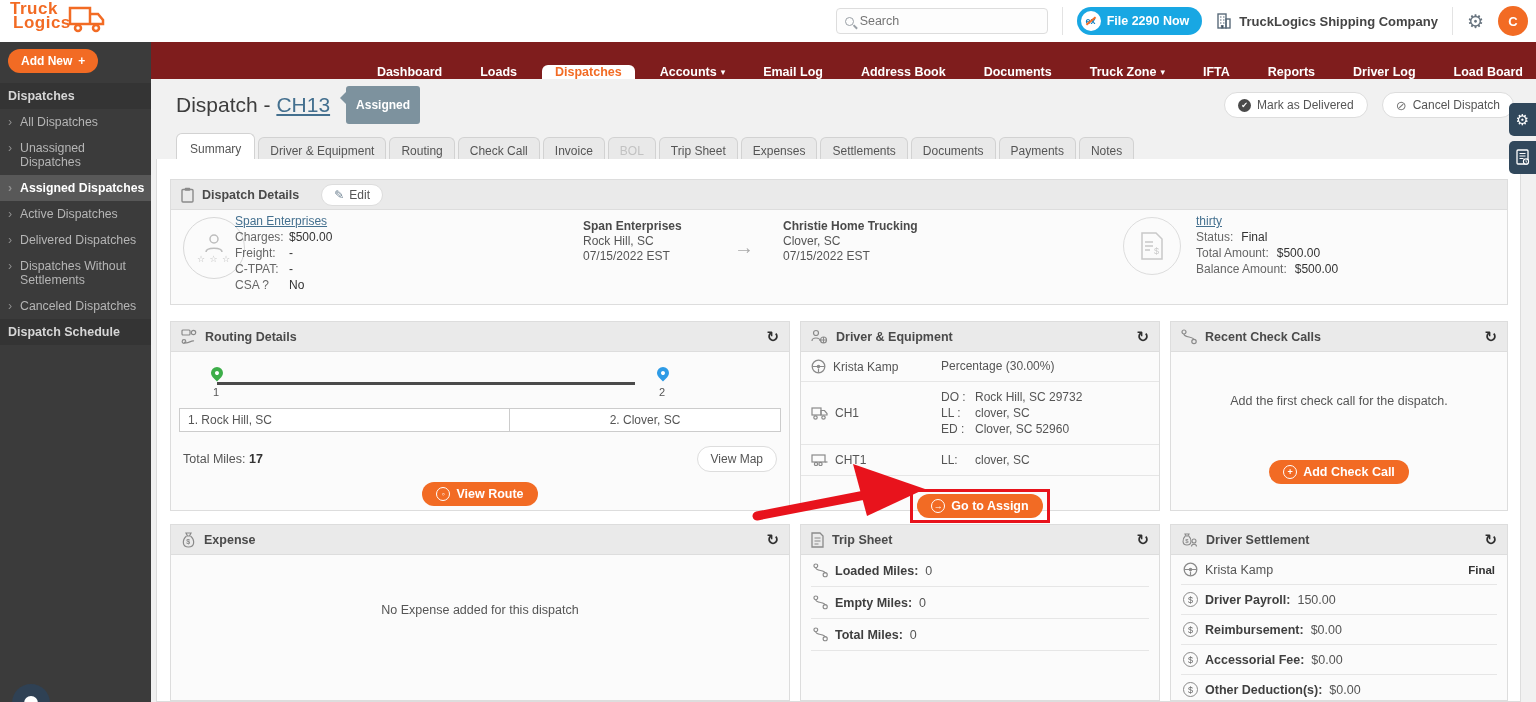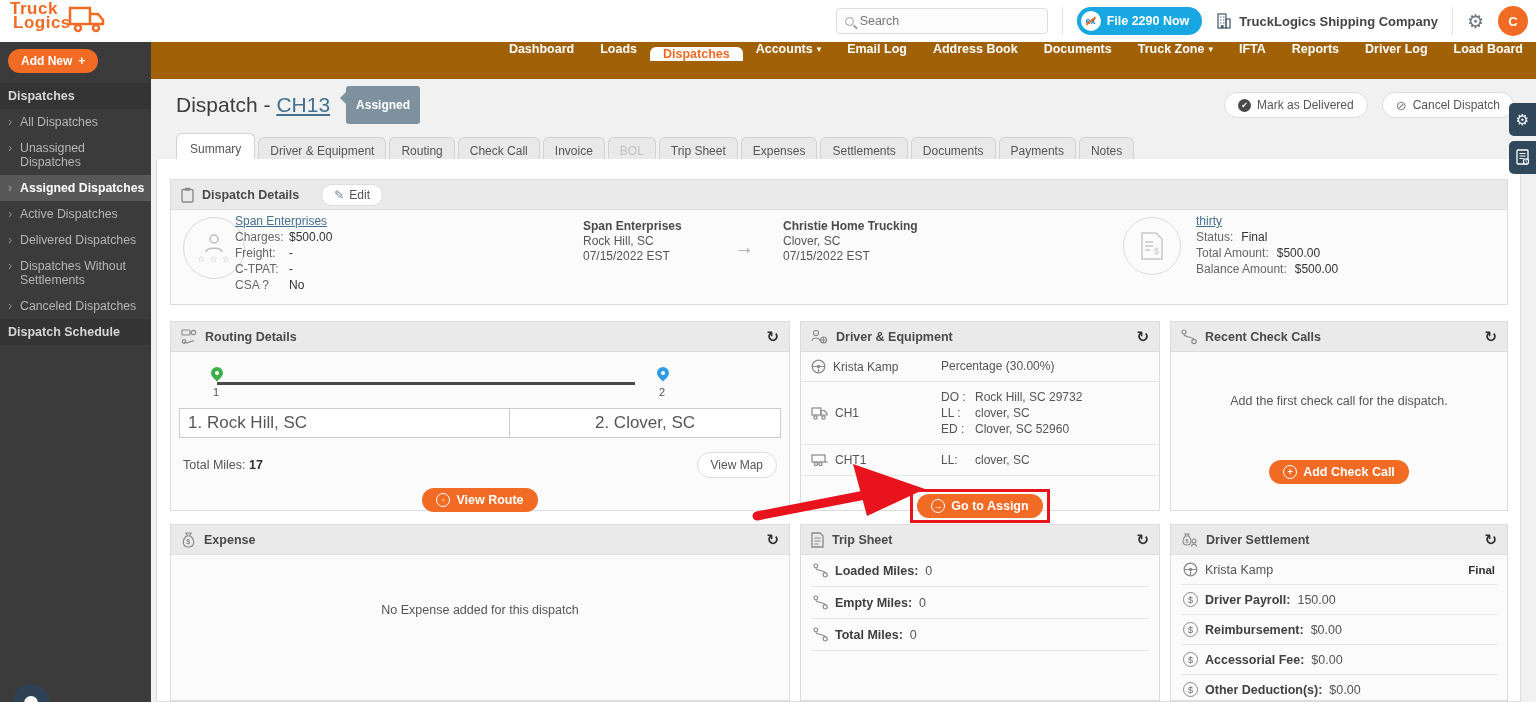--- a/index.html
+++ b/index.html
@@ -18,21 +18,21 @@
   .search input { border:none; outline:none; background:transparent; font-size:12.5px; color:#444; width:100%; font-family:inherit; }
   .vdiv { width:1px; height:28px; background:#e3e3e3; }
   .btn-2290 { display:flex; align-items:center; gap:6px; background:#18a7e3; color:#fff; border:none; border-radius:15px; height:28px; padding:0 13px 0 4px; font-size:12.5px; font-weight:bold; cursor:pointer; font-family:inherit; }
   .ex-badge { width:20px; height:20px; background:#fff; border-radius:50%; color:#0d7fc0; font-size:9px; font-weight:bold; display:flex; align-items:center; justify-content:center; position:relative; }
   .ex-badge::after { content:""; position:absolute; width:12px; height:2px; background:#f26b24; transform:rotate(-40deg); left:4px; top:9px; }
   .company { display:flex; align-items:center; gap:7px; font-size:13px; color:#454545; cursor:pointer;font-weight:bold; }
   .gear-btn { background:none; border:none; font-size:19px; color:#68747f; cursor:pointer; line-height:1; font-family:inherit; }
   .avatar { width:30px; height:30px; border-radius:50%; background:#f26b24; color:#fff; font-size:13px; font-weight:bold; display:flex; align-items:center; justify-content:center; cursor:pointer; }
 
   
-  .mainnav { position:absolute; left:151px; top:42px; right:0; height:37px; background:#a16207; display:flex; justify-content:flex-end; align-items:flex-start; gap:0; z-index:25; }
+  .mainnav { position:absolute; left:151px; top:42px; right:0; height:37px; background:#7f1d1d; display:flex; justify-content:flex-end; align-items:flex-end; gap:12px; z-index:25; }
   .nav-item { display:flex; align-items:center; gap:4px; padding:0 13px; color:#fff; font-size:12.5px; font-weight:bold; cursor:pointer; white-space:nowrap; }
   .nav-item.active { background:#fff; color:#f26b24; border-radius:6px 6px 0 0; margin-top:5px; padding-top:0; }
   .nav-item .caret { font-size:9px; }
 
   
   .sidebar { position:absolute; left:0; top:42px; width:151px; bottom:0; background:#3b3b3b; z-index:20; }
   .add-new { margin:7px 0 10px 8px; background:#f26b24; border:none; border-radius:14px; color:#fff; font-size:12px; font-weight:bold; padding:5px 13px; cursor:pointer; display:flex; gap:6px; align-items:center; font-family:inherit; }
   .sb-header { background:#343434; color:#d6d6d6; font-size:12.5px; font-weight:bold; padding:6px 8px; cursor:pointer; }
   .sb-item { display:flex; gap:5px; color:#b5b5b5; font-size:12.3px; padding:6px 4px 6px 8px; cursor:pointer; line-height:14px; }
   .sb-item .chev { color:#8f8f8f; flex:none; width:7px; }
@@ -94,21 +94,21 @@
   
   .route-strip { position:relative; height:44px; margin:10px 14px 0; }
   .route-line { position:absolute; left:32px; right:140px; top:20px; height:3px; background:#4a4a4a; }
   .pin { position:absolute; width:12px; height:12px; border-radius:50% 50% 50% 0; transform:rotate(-45deg); top:5px; }
   .pin::after { content:""; position:absolute; left:4px; top:4px; width:4px; height:4px; border-radius:50%; background:#fff; }
   .pin.green { left:26px; background:#3dae49; }
   .pin.blue { left:472px; background:#2e9be6; }
   .pin-num { position:absolute; top:24px; font-size:11px; color:#555; }
   .pn1 { left:28px; } .pn2 { left:474px; }
   .stops { display:flex; margin:2px 8px 0; }
-  .stop-cell { border:1px solid #ccc; background:#fff; font-size:17px; color:#555; padding:4px 8px; }
+  .stop-cell { border:1px solid #ccc; background:#fff; font-size:12px; color:#555; padding:4px 8px; }
   .stop-cell.s1 { width:55%; } .stop-cell.s2 { width:45%; border-left:none;text-align:center; }
   .route-foot { display:flex; align-items:center; margin:14px 12px 0; font-size:12.5px; color:#555; }
   .route-foot b { color:#333; }
   .view-map { margin-left:auto; }
   .orange-btn { display:inline-flex; align-items:center; gap:6px; background:#f26b24; border:none; border-radius:15px; color:#fff; font-size:12.5px; font-weight:bold; padding:5px 14px; cursor:pointer; font-family:inherit; }
   .o-icn { width:14px; height:14px; border:1.5px solid #fff; border-radius:50%; display:flex; align-items:center; justify-content:center; font-size:9px; line-height:1; }
   .center-line { text-align:center; margin-top:10px; }
 
   
   .de-row { display:flex; border-bottom:1px solid #e6e6e6; padding:7px 10px; font-size:12px; color:#555; }

